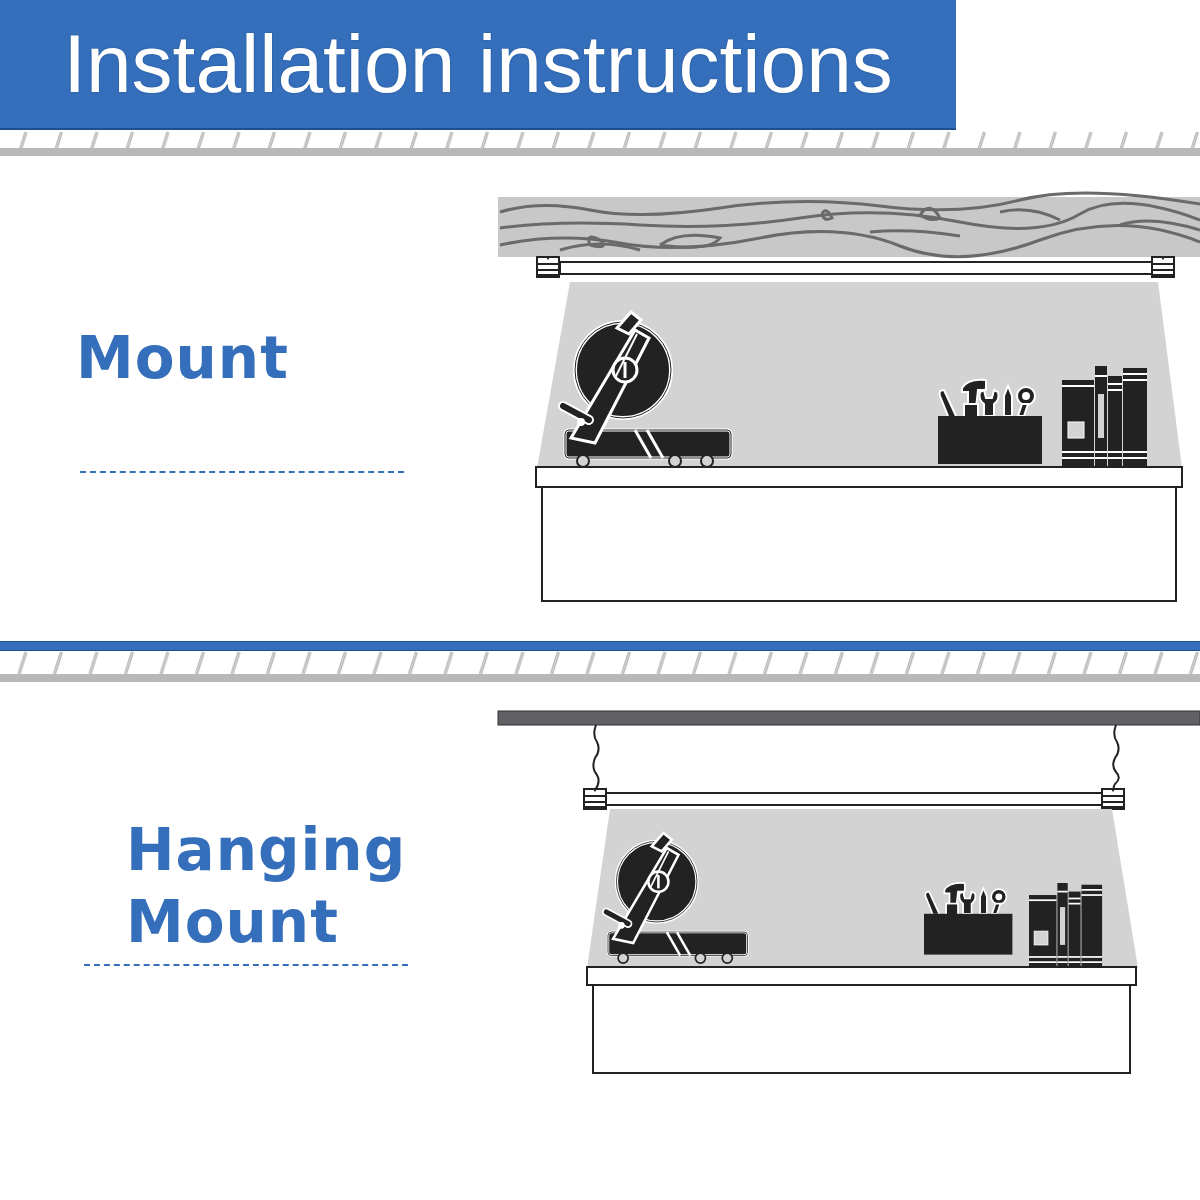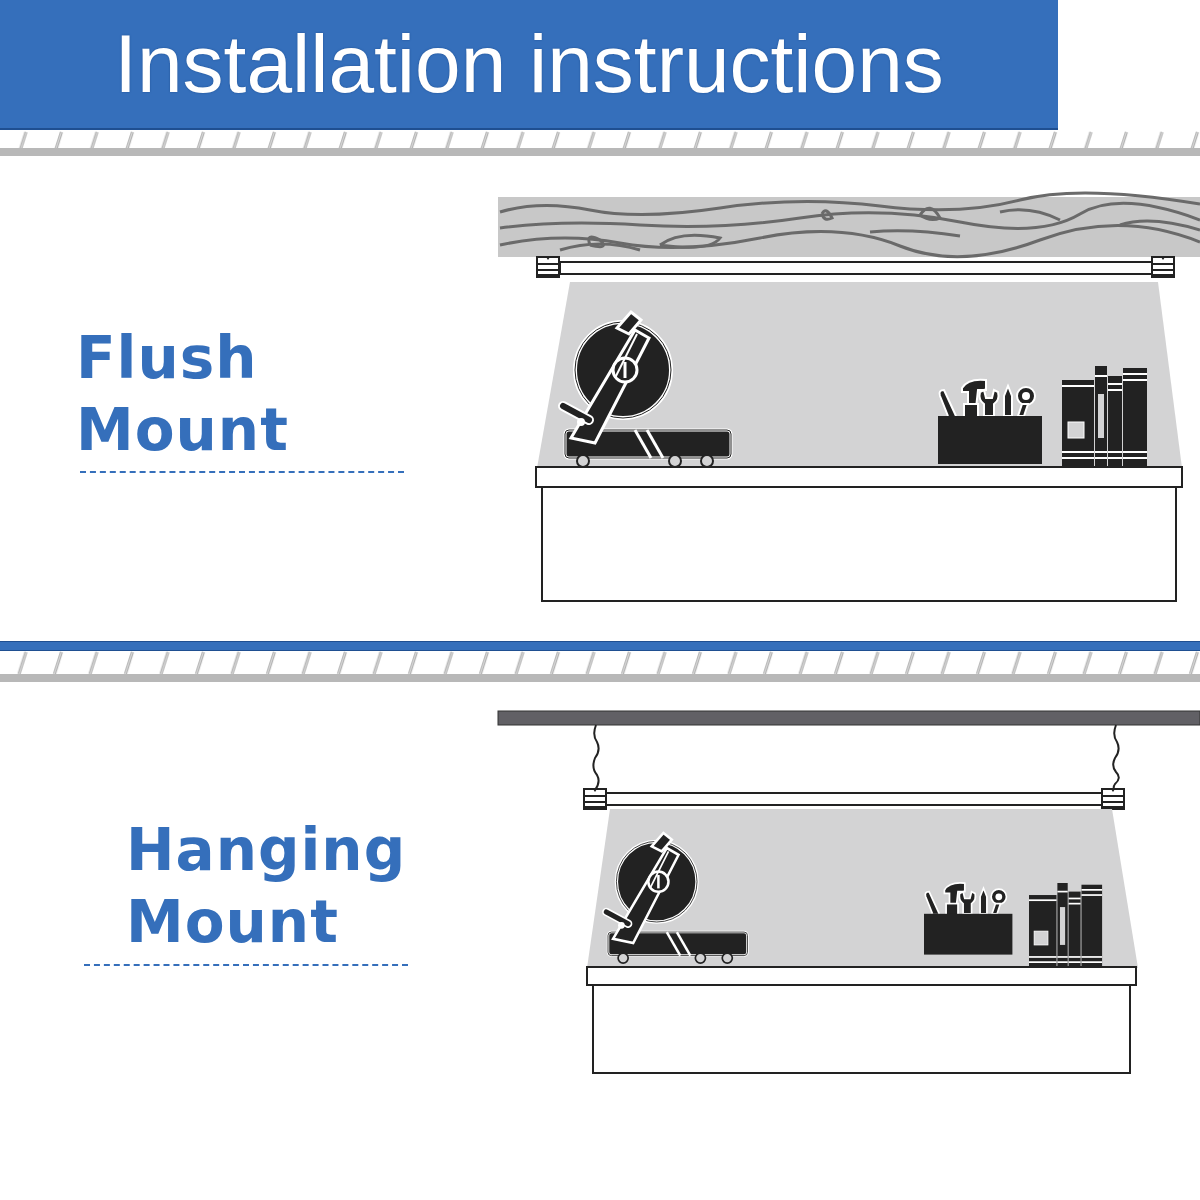--- a/index.html
+++ b/index.html
@@ -1,17 +1,17 @@
 <!DOCTYPE html>
 <html><head>
 <meta charset="utf-8">
 <style>
   html,body{margin:0;padding:0;background:#fff;}
   body{width:1200px;height:1200px;position:relative;overflow:hidden;font-family:"Liberation Sans",sans-serif;}
-  .header{position:absolute;left:0;top:0;width:1058px;height:128px;background:#356fbb;border-bottom:2px solid #1f4f91;}
+  .header{position:absolute;left:0;top:0;width:956px;height:128px;background:#356fbb;border-bottom:2px solid #1f4f91;}
   .header h1{margin:0;position:absolute;left:0;right:0;top:14px;text-align:center;color:#fff;font-family:"Liberation Sans",sans-serif;font-weight:normal;font-size:82px;letter-spacing:0px;line-height:100px;text-shadow:0 0 2px #1f4f91;}
   .label{position:absolute;color:#356fbb;font-family:"DejaVu Sans",sans-serif;font-weight:bold;font-size:58px;line-height:72px;letter-spacing:1px;}
   .dash{position:absolute;height:0;border-top:2px dashed #356fbb;}
   svg{position:absolute;left:0;top:0;}
 </style>
 </head>
 <body>
 
 <div class="header">
   <h1>Installation instructions</h1>
@@ -163,21 +163,20 @@
       </g>
     <g transform="translate(1029,883) scale(0.86)">
         <use href="#books"></use>
       </g>
     <rect x="587" y="967" width="549" height="18" fill="#fff" stroke="#222" stroke-width="2"></rect>
     <rect x="593" y="985" width="537" height="88" fill="#fff" stroke="#222" stroke-width="2"></rect>
   </g>
 </svg>
 
 <div class="label" style="left:76px;top:322px;">
-  <div>Flush</div>
   <div>Mount</div>
 </div>
 <div class="dash" style="left:80px;top:471px;width:324px;"></div>
 
 <div class="label" style="left:78px;top:814px;margin-left:48px;">
   <div>Hanging</div>
   <div>Mount</div>
 </div>
 <div class="dash" style="left:84px;top:964px;width:324px;"></div>
 

